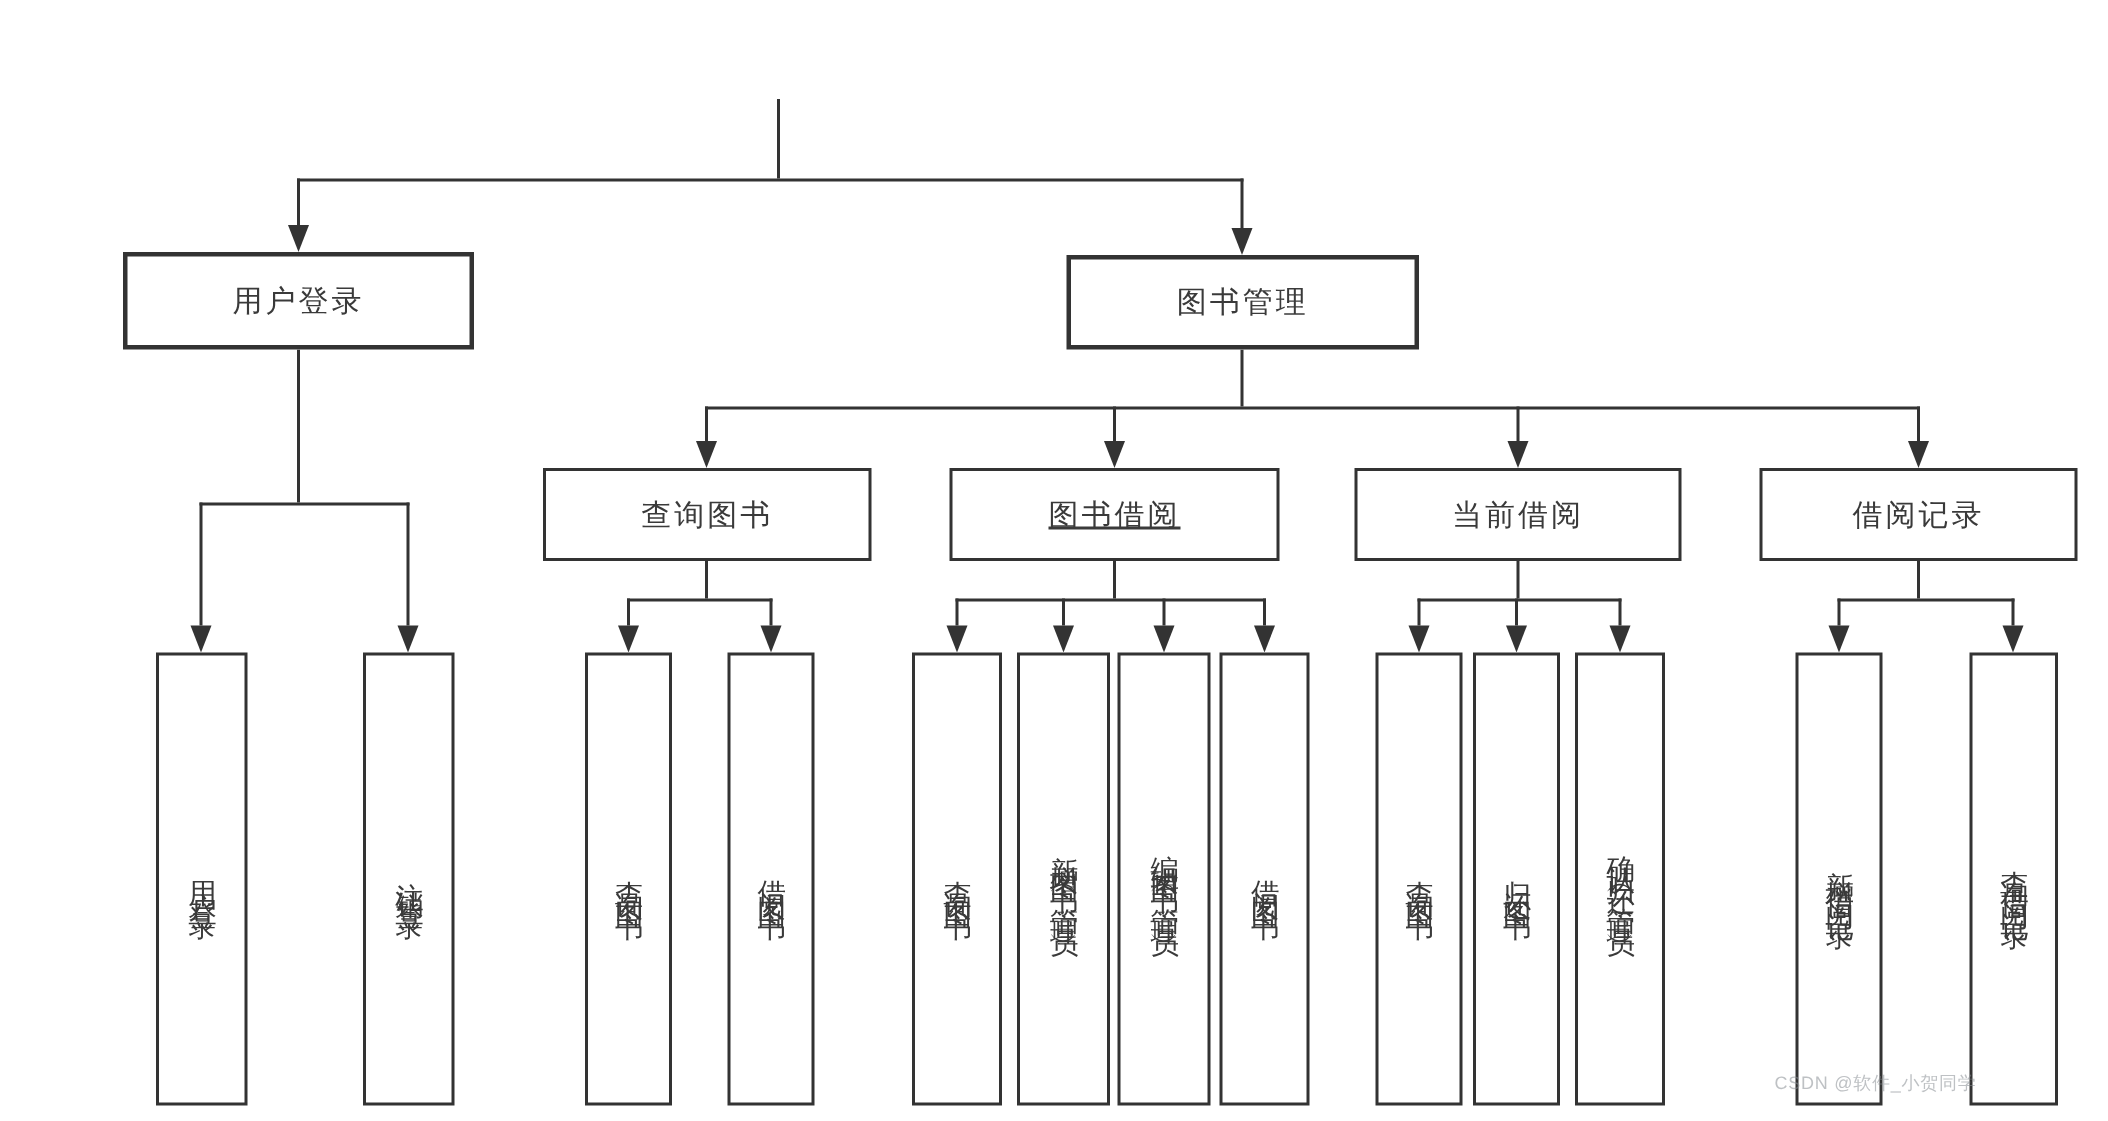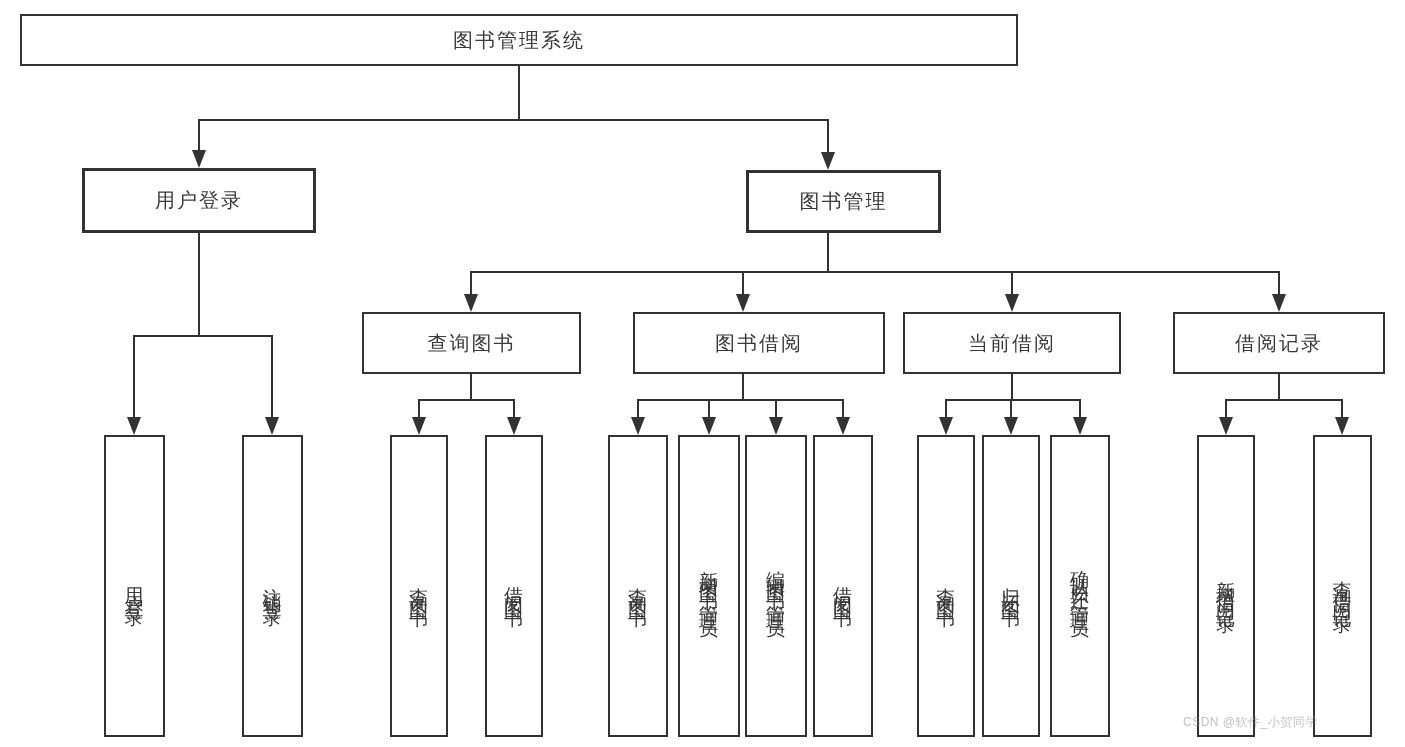--- a/index.html
+++ b/index.html
@@ -26,52 +26,51 @@
   .wm {
     position:absolute; left:1183px; top:714px; z-index:3;
     font-size:12px; color:rgba(136,142,148,0.55); letter-spacing:0.5px; white-space:nowrap;
   }
 </style>
 </head>
 <body>
 
 <div class="canvas">
 
-  <div class="box" style="left:20px; top:14px; width:998px; height:52px;">图书管理系统</div>
 
   <div class="vline" style="left:518px; top:66px;  height:53px;"></div>
   <div class="hline" style="left:198px; top:119px; width:631px;"></div>
   <div class="vline" style="left:198px; top:119px; height:31px;"></div>
   <div class="arr" style="left:192px; top:150px;"></div>
   <div class="vline" style="left:827px; top:119px; height:33px;"></div>
   <div class="arr" style="left:821px; top:152px;"></div>
 
   <div class="box lvl2" style="left:82px;  top:168px; width:234px; height:65px;">用户登录</div>
-  <div class="box lvl2" style="left:746px; top:170px; width:195px; height:63px;">图书管理</div>
+  <div class="box lvl2" style="left:711px; top:170px; width:235px; height:63px;">图书管理</div>
 
   <div class="vline" style="left:198px; top:233px; height:102px;"></div>
   <div class="hline" style="left:133px; top:335px; width:140px;"></div>
   <div class="vline" style="left:133px; top:335px; height:82px;"></div>
   <div class="arr" style="left:127px; top:417px;"></div>
   <div class="vline" style="left:271px; top:335px; height:82px;"></div>
   <div class="arr" style="left:265px; top:417px;"></div>
 
   <div class="vline" style="left:827px; top:233px; height:38px;"></div>
   <div class="hline" style="left:470px; top:271px; width:810px;"></div>
   <div class="vline" style="left:470px;  top:271px; height:23px;"></div>
   <div class="arr" style="left:464px;  top:294px;"></div>
   <div class="vline" style="left:742px;  top:271px; height:23px;"></div>
   <div class="arr" style="left:736px;  top:294px;"></div>
   <div class="vline" style="left:1011px; top:271px; height:23px;"></div>
   <div class="arr" style="left:1005px; top:294px;"></div>
   <div class="vline" style="left:1278px; top:271px; height:23px;"></div>
   <div class="arr" style="left:1272px; top:294px;"></div>
 
   <div class="box" style="left:362px;  top:312px; width:219px; height:62px;">查询图书</div>
-  <div class="box" style="left:633px;  top:312px; width:252px; height:62px;">图书借阅</div>
+  <div class="box" style="left:633px;  top:312px; width:220px; height:62px;text-decoration:underline;">图书借阅</div>
   <div class="box" style="left:903px;  top:312px; width:218px; height:62px;">当前借阅</div>
   <div class="box" style="left:1173px; top:312px; width:212px; height:62px;">借阅记录</div>
 
   <div class="vline" style="left:470px; top:374px; height:25px;"></div>
   <div class="hline" style="left:418px; top:399px; width:97px;"></div>
   <div class="vline" style="left:418px; top:399px; height:18px;"></div>
   <div class="arr" style="left:412px; top:417px;"></div>
   <div class="vline" style="left:513px; top:399px; height:18px;"></div>
   <div class="arr" style="left:507px; top:417px;"></div>
 

